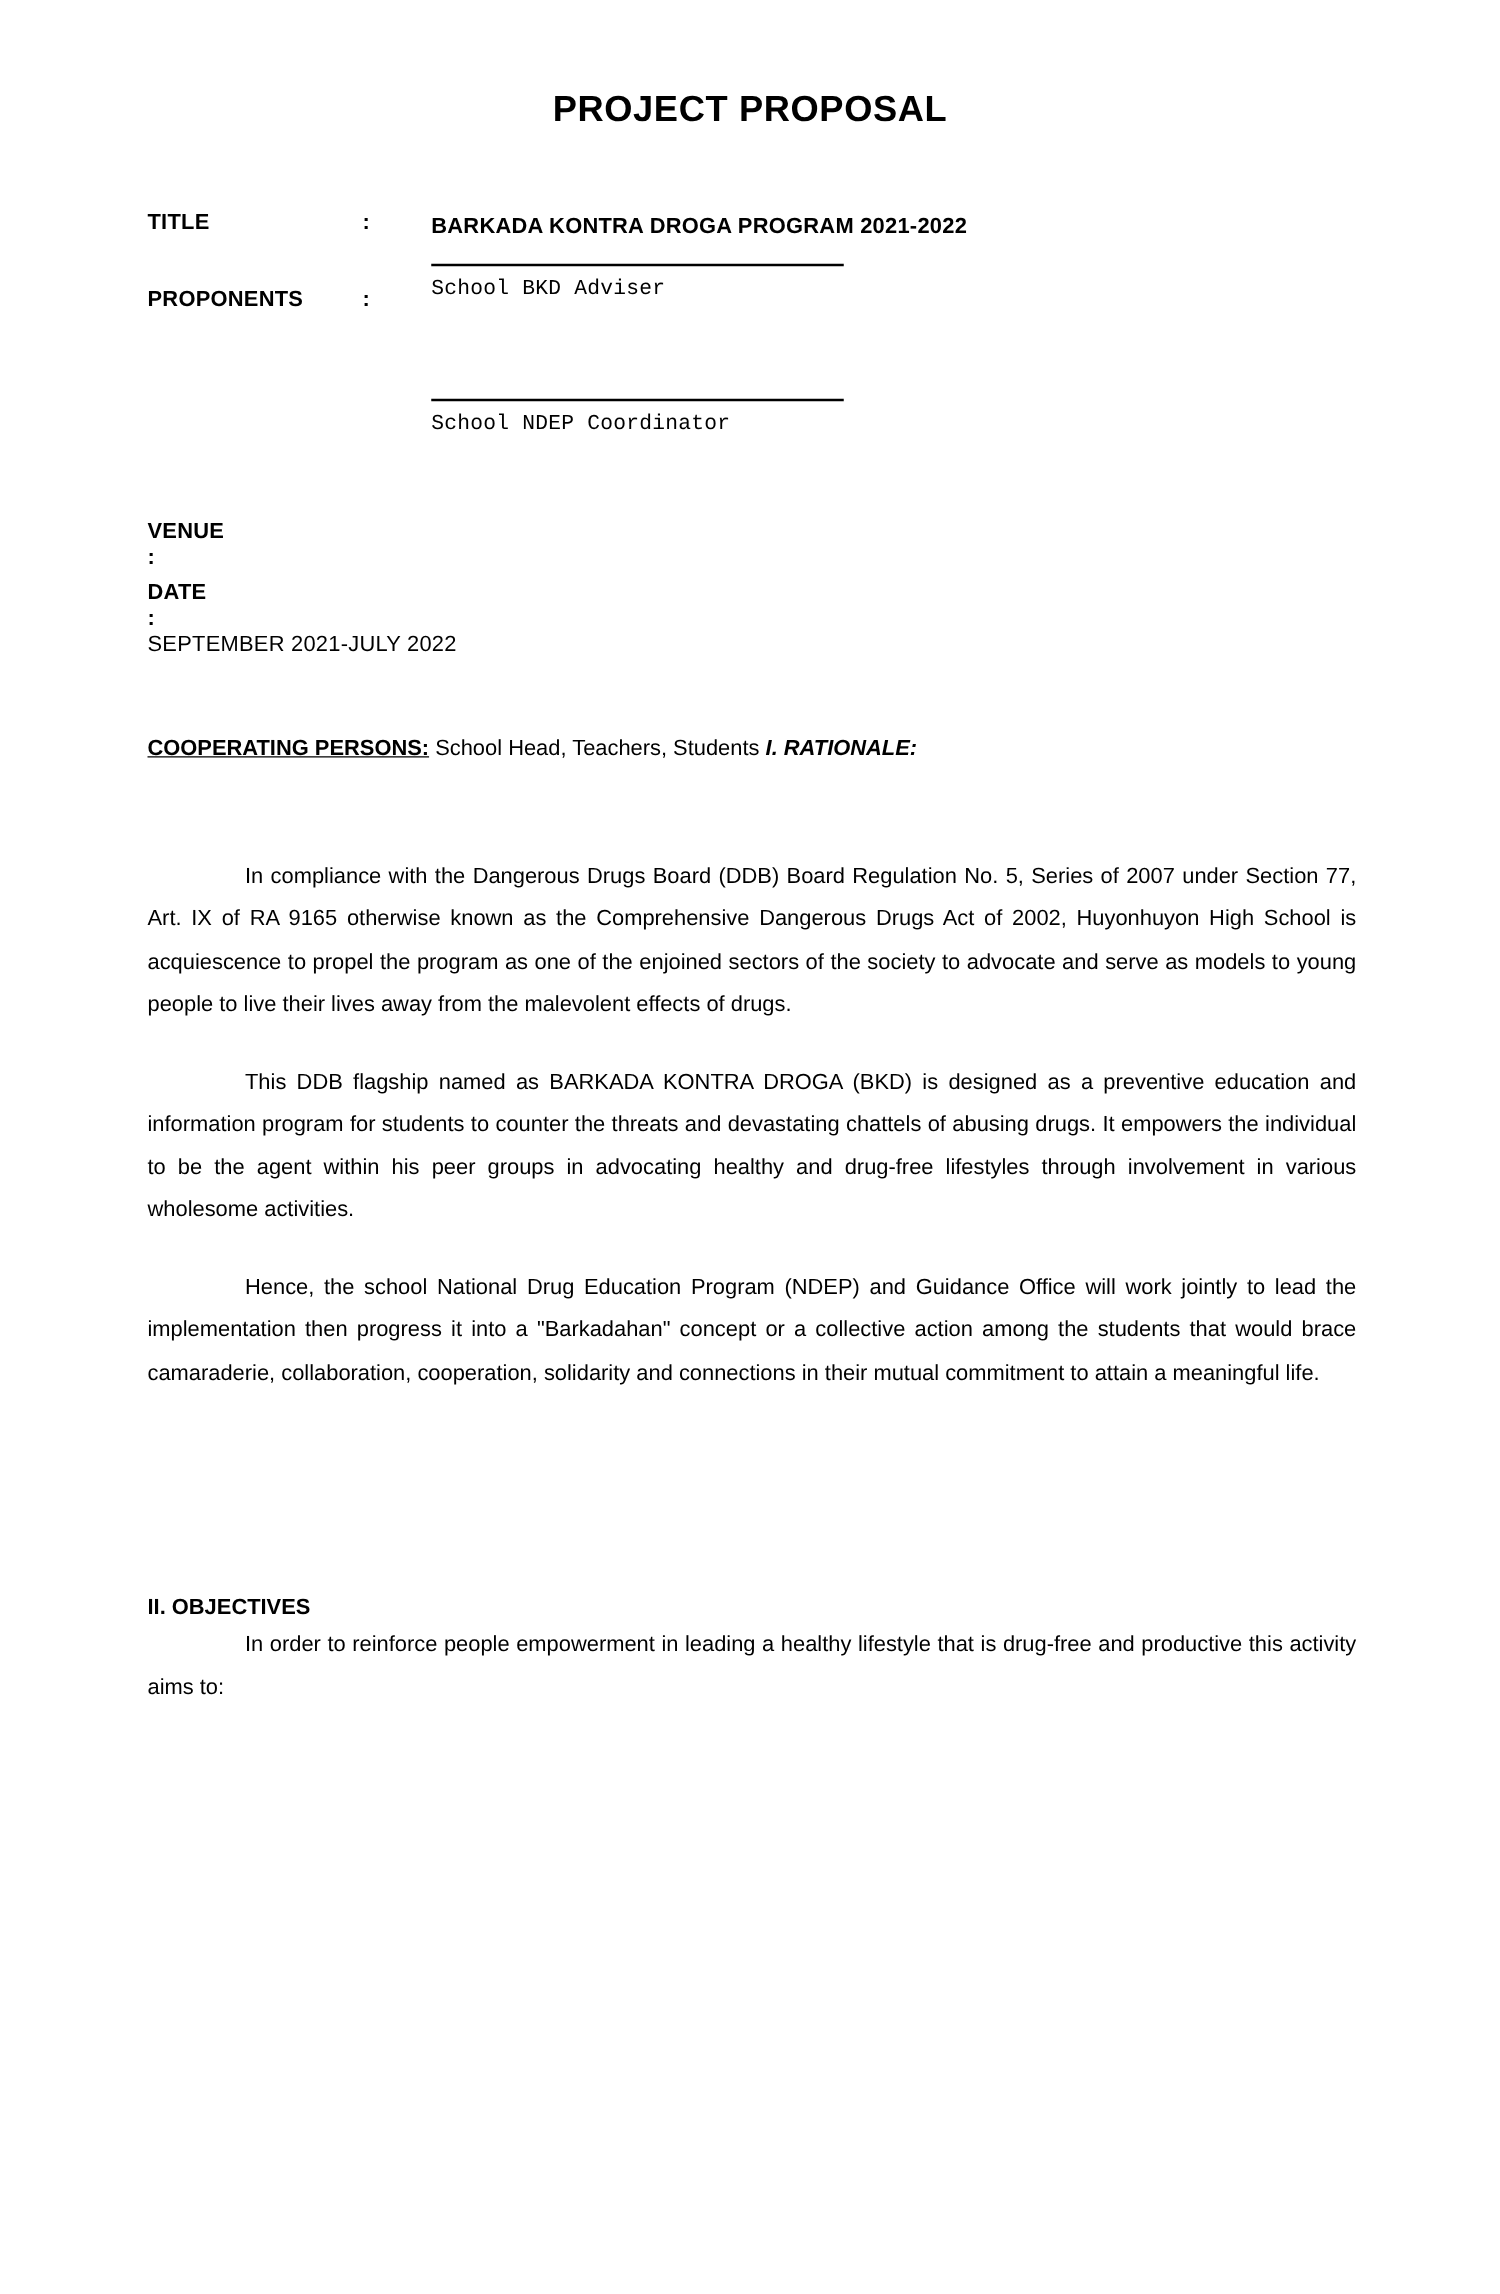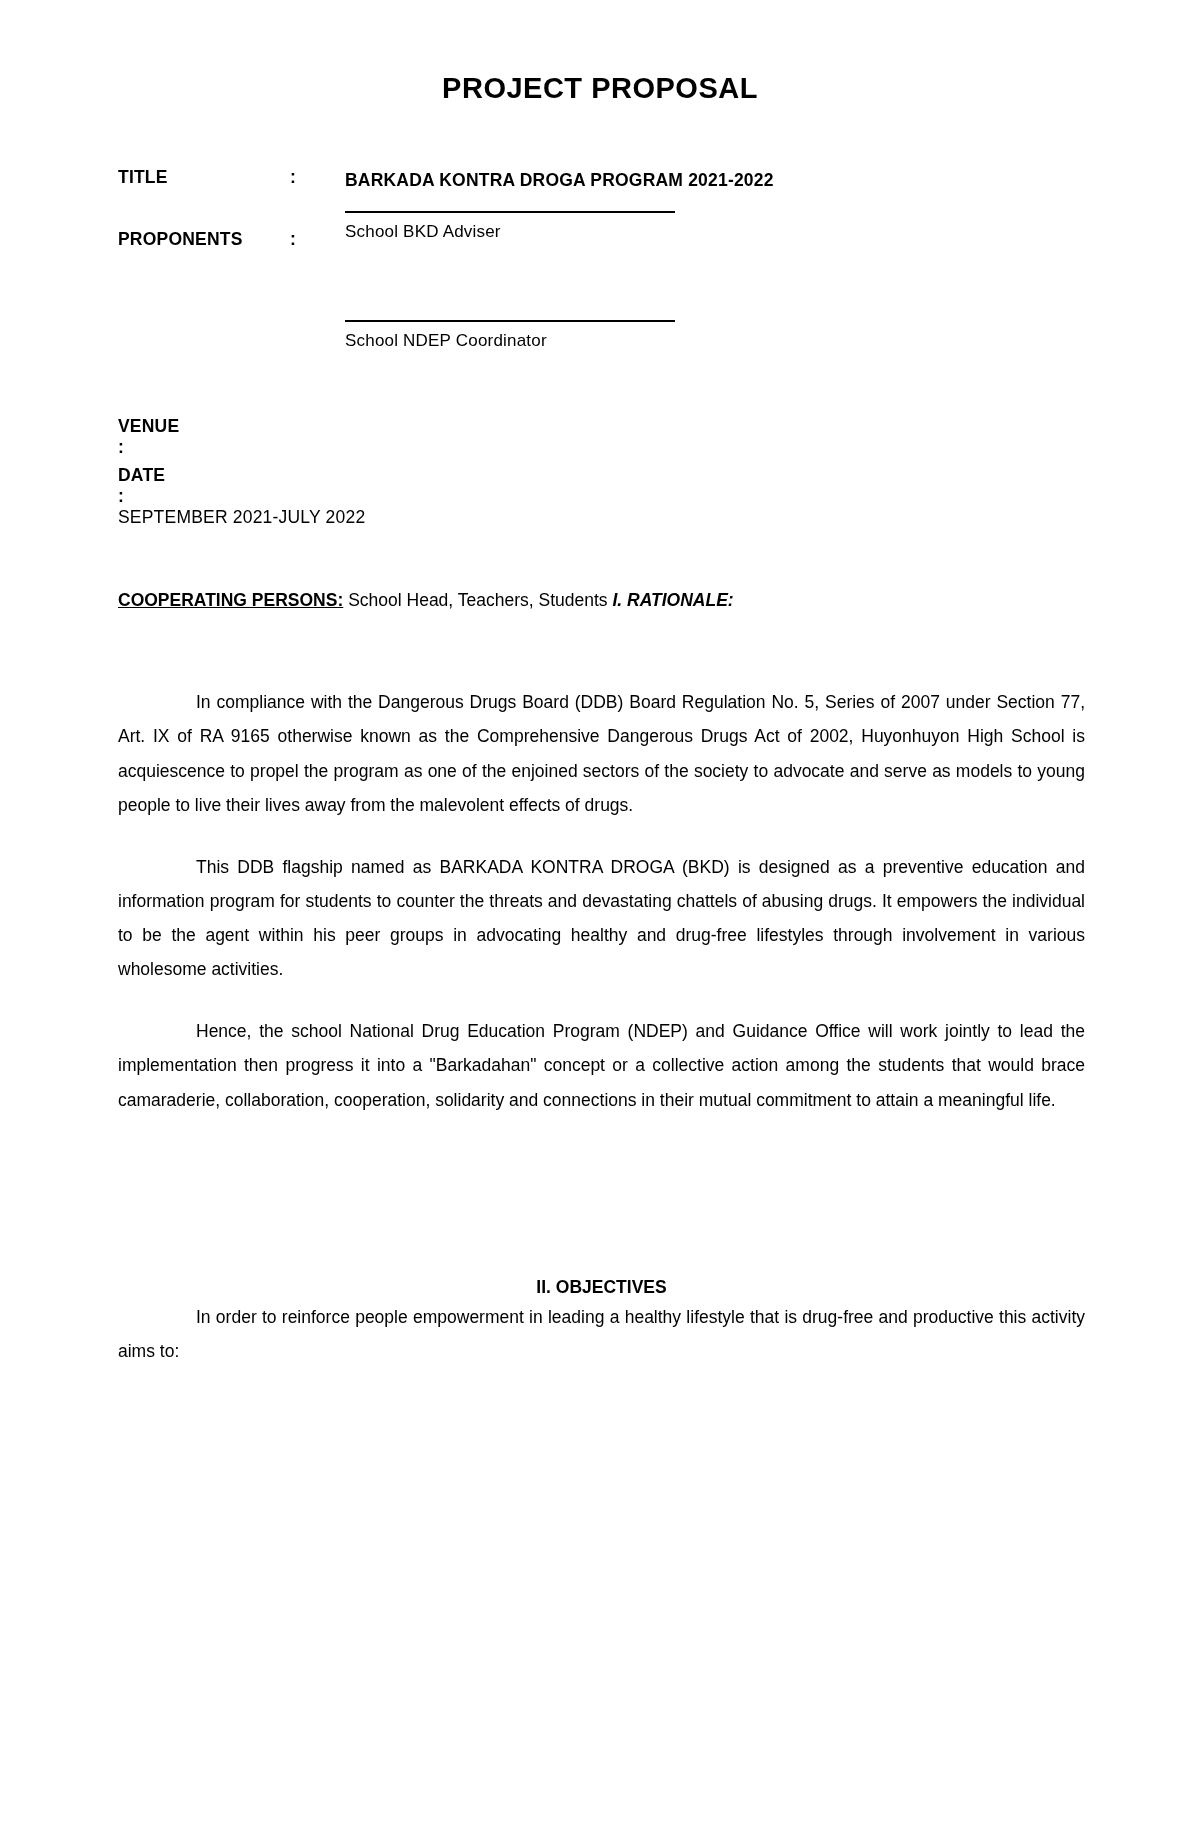--- a/index.html
+++ b/index.html
@@ -67,20 +67,21 @@
     margin-top: 16px;
   }
   .sig-line {
     width: 330px;
     border-top: 2.5px solid #000;
     margin-bottom: 9px;
   }
   .sig-caption {
     font-size: 17px;
     letter-spacing: 0.2px;
+    font-family: Liberation Mono, monospace;
   }
   .sig-gap {
     height: 62px;
   }
 
   .venue-date {
     margin-top: 65px;
   }
   .venue-date .meta-row {
     margin-bottom: 7px;
@@ -111,21 +112,20 @@
   .gap-big { height: 74px; }
   .gap-mid { height: 28px; }
 
   .objectives {
     margin-top: 160px;
   }
   .objectives .head {
     font-weight: bold;
     font-size: 17.5px;
     margin-bottom: 2px;
-    text-align: center;
   }
 </style>
 </head>
 <body>
 
 <div class="page">
 
   <h1 class="doc-title">PROJECT PROPOSAL</h1>
 
   <div class="body-wrap">

